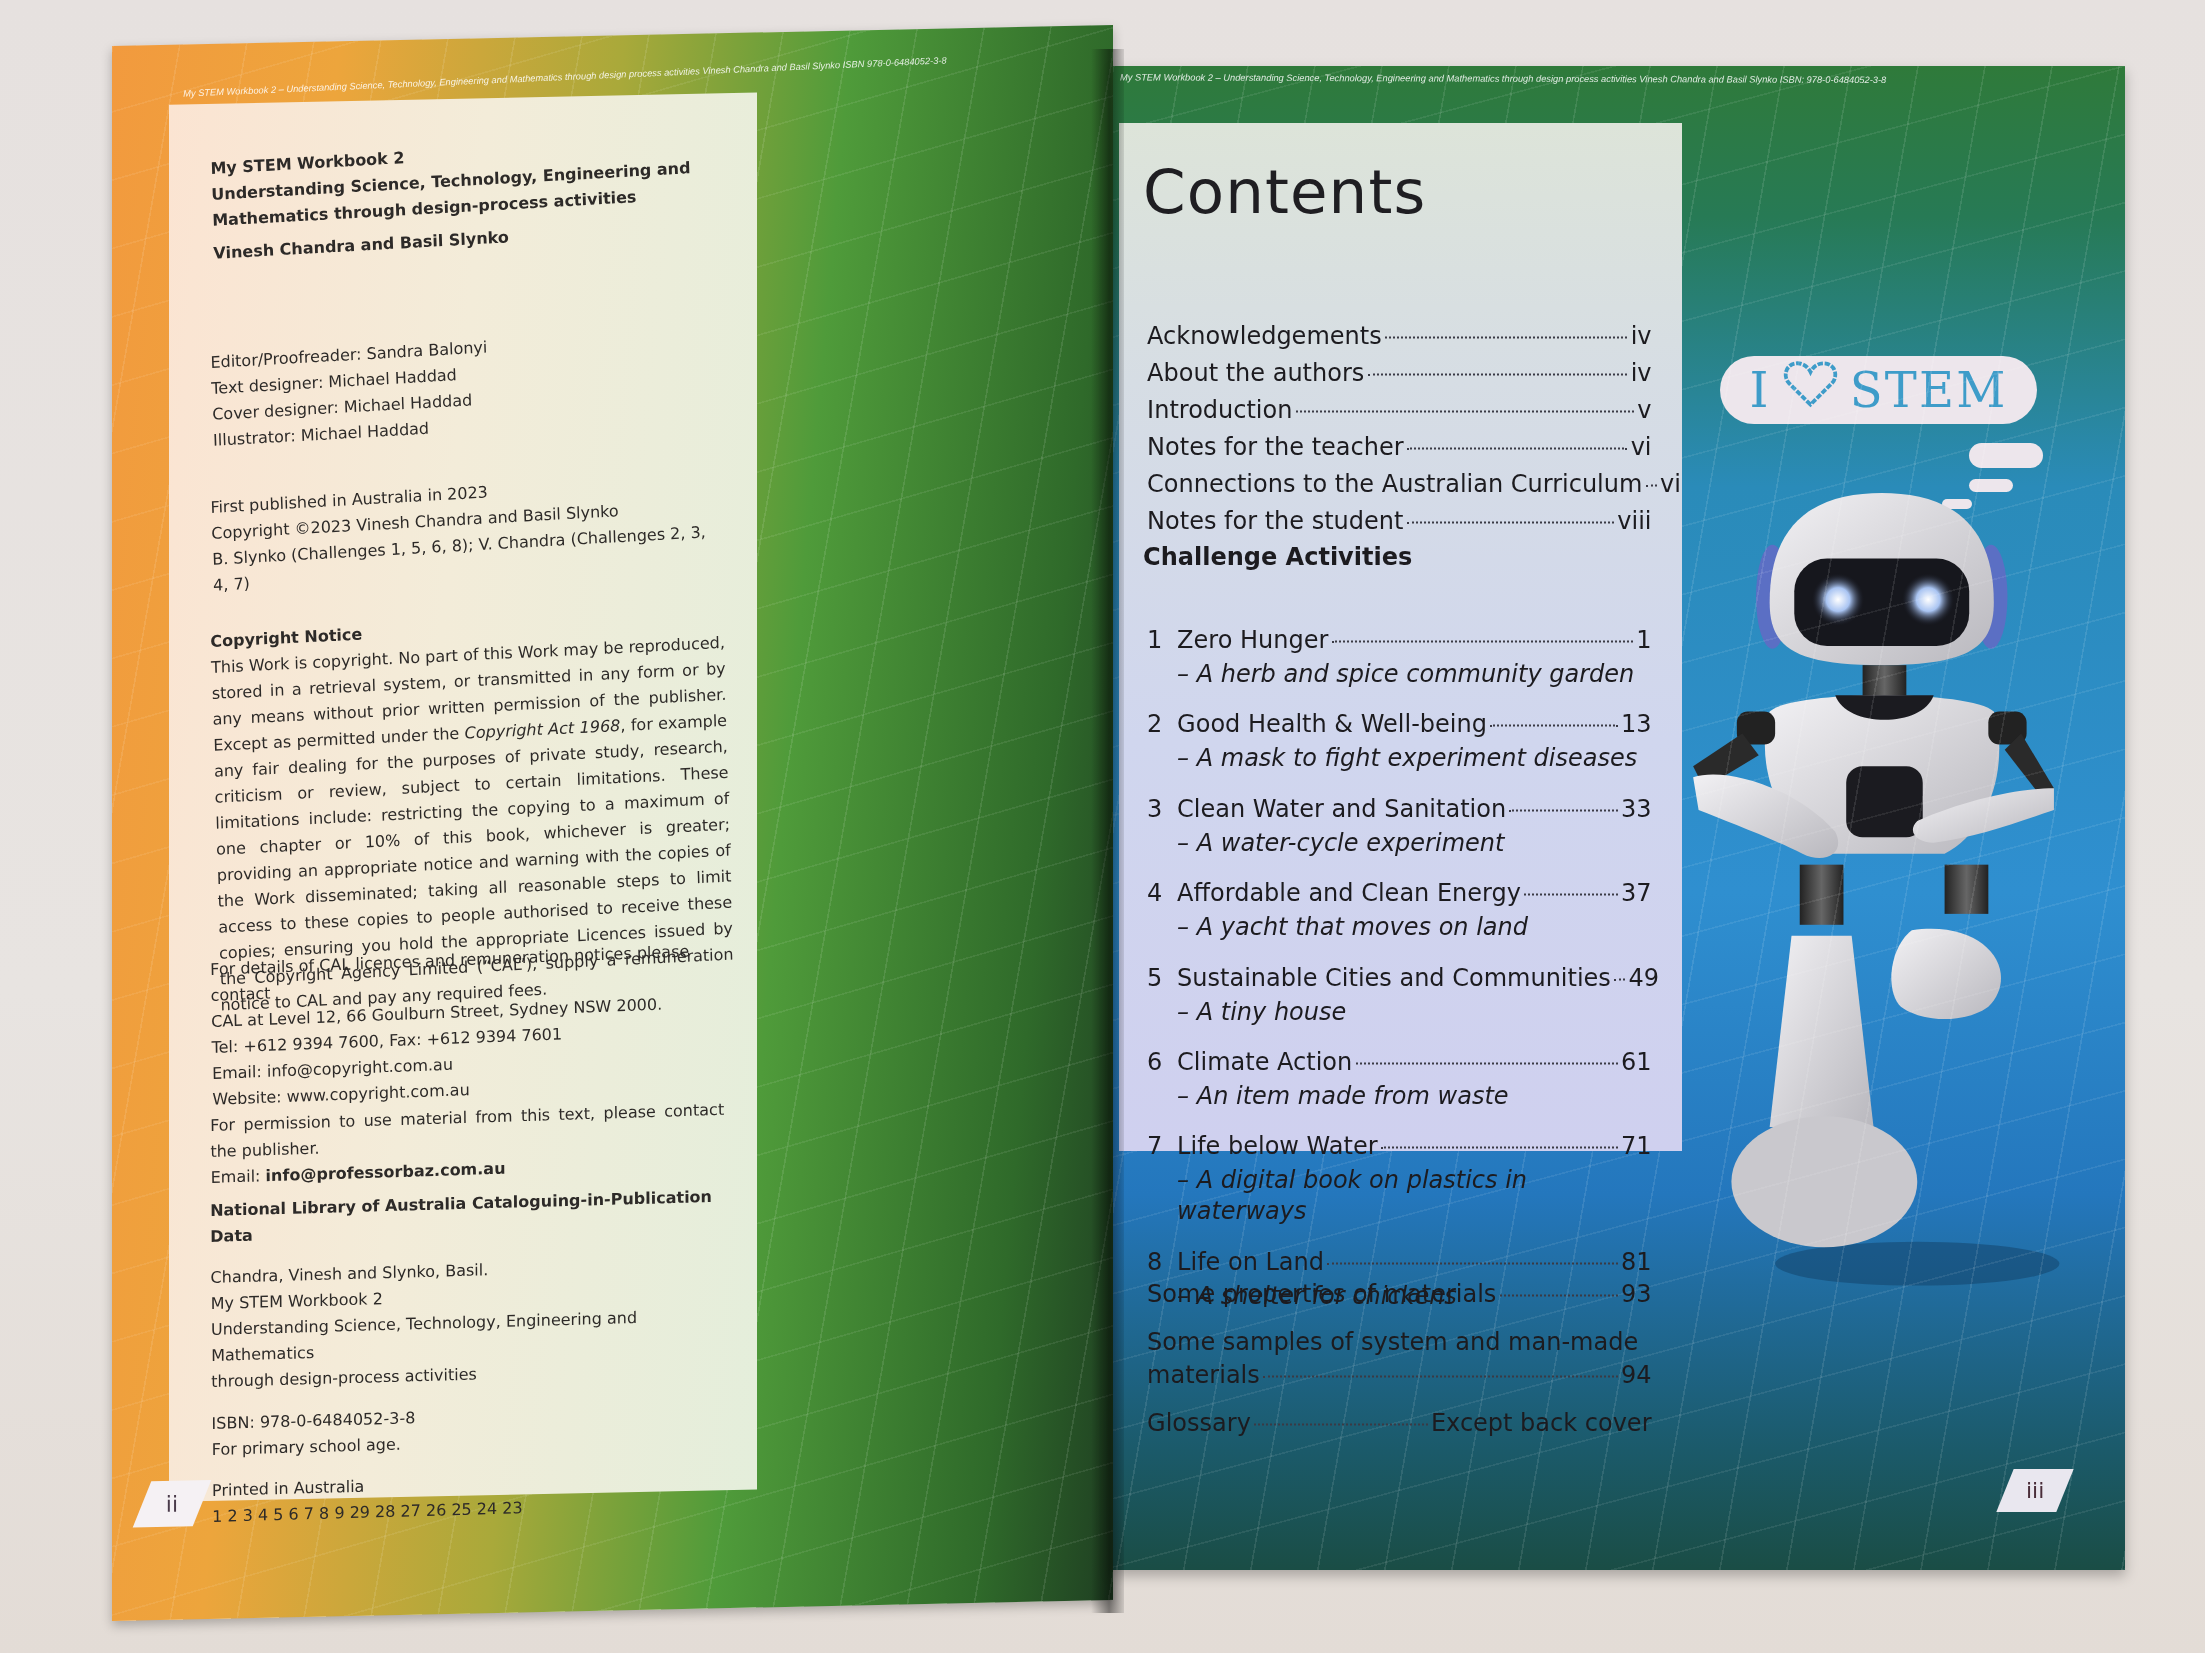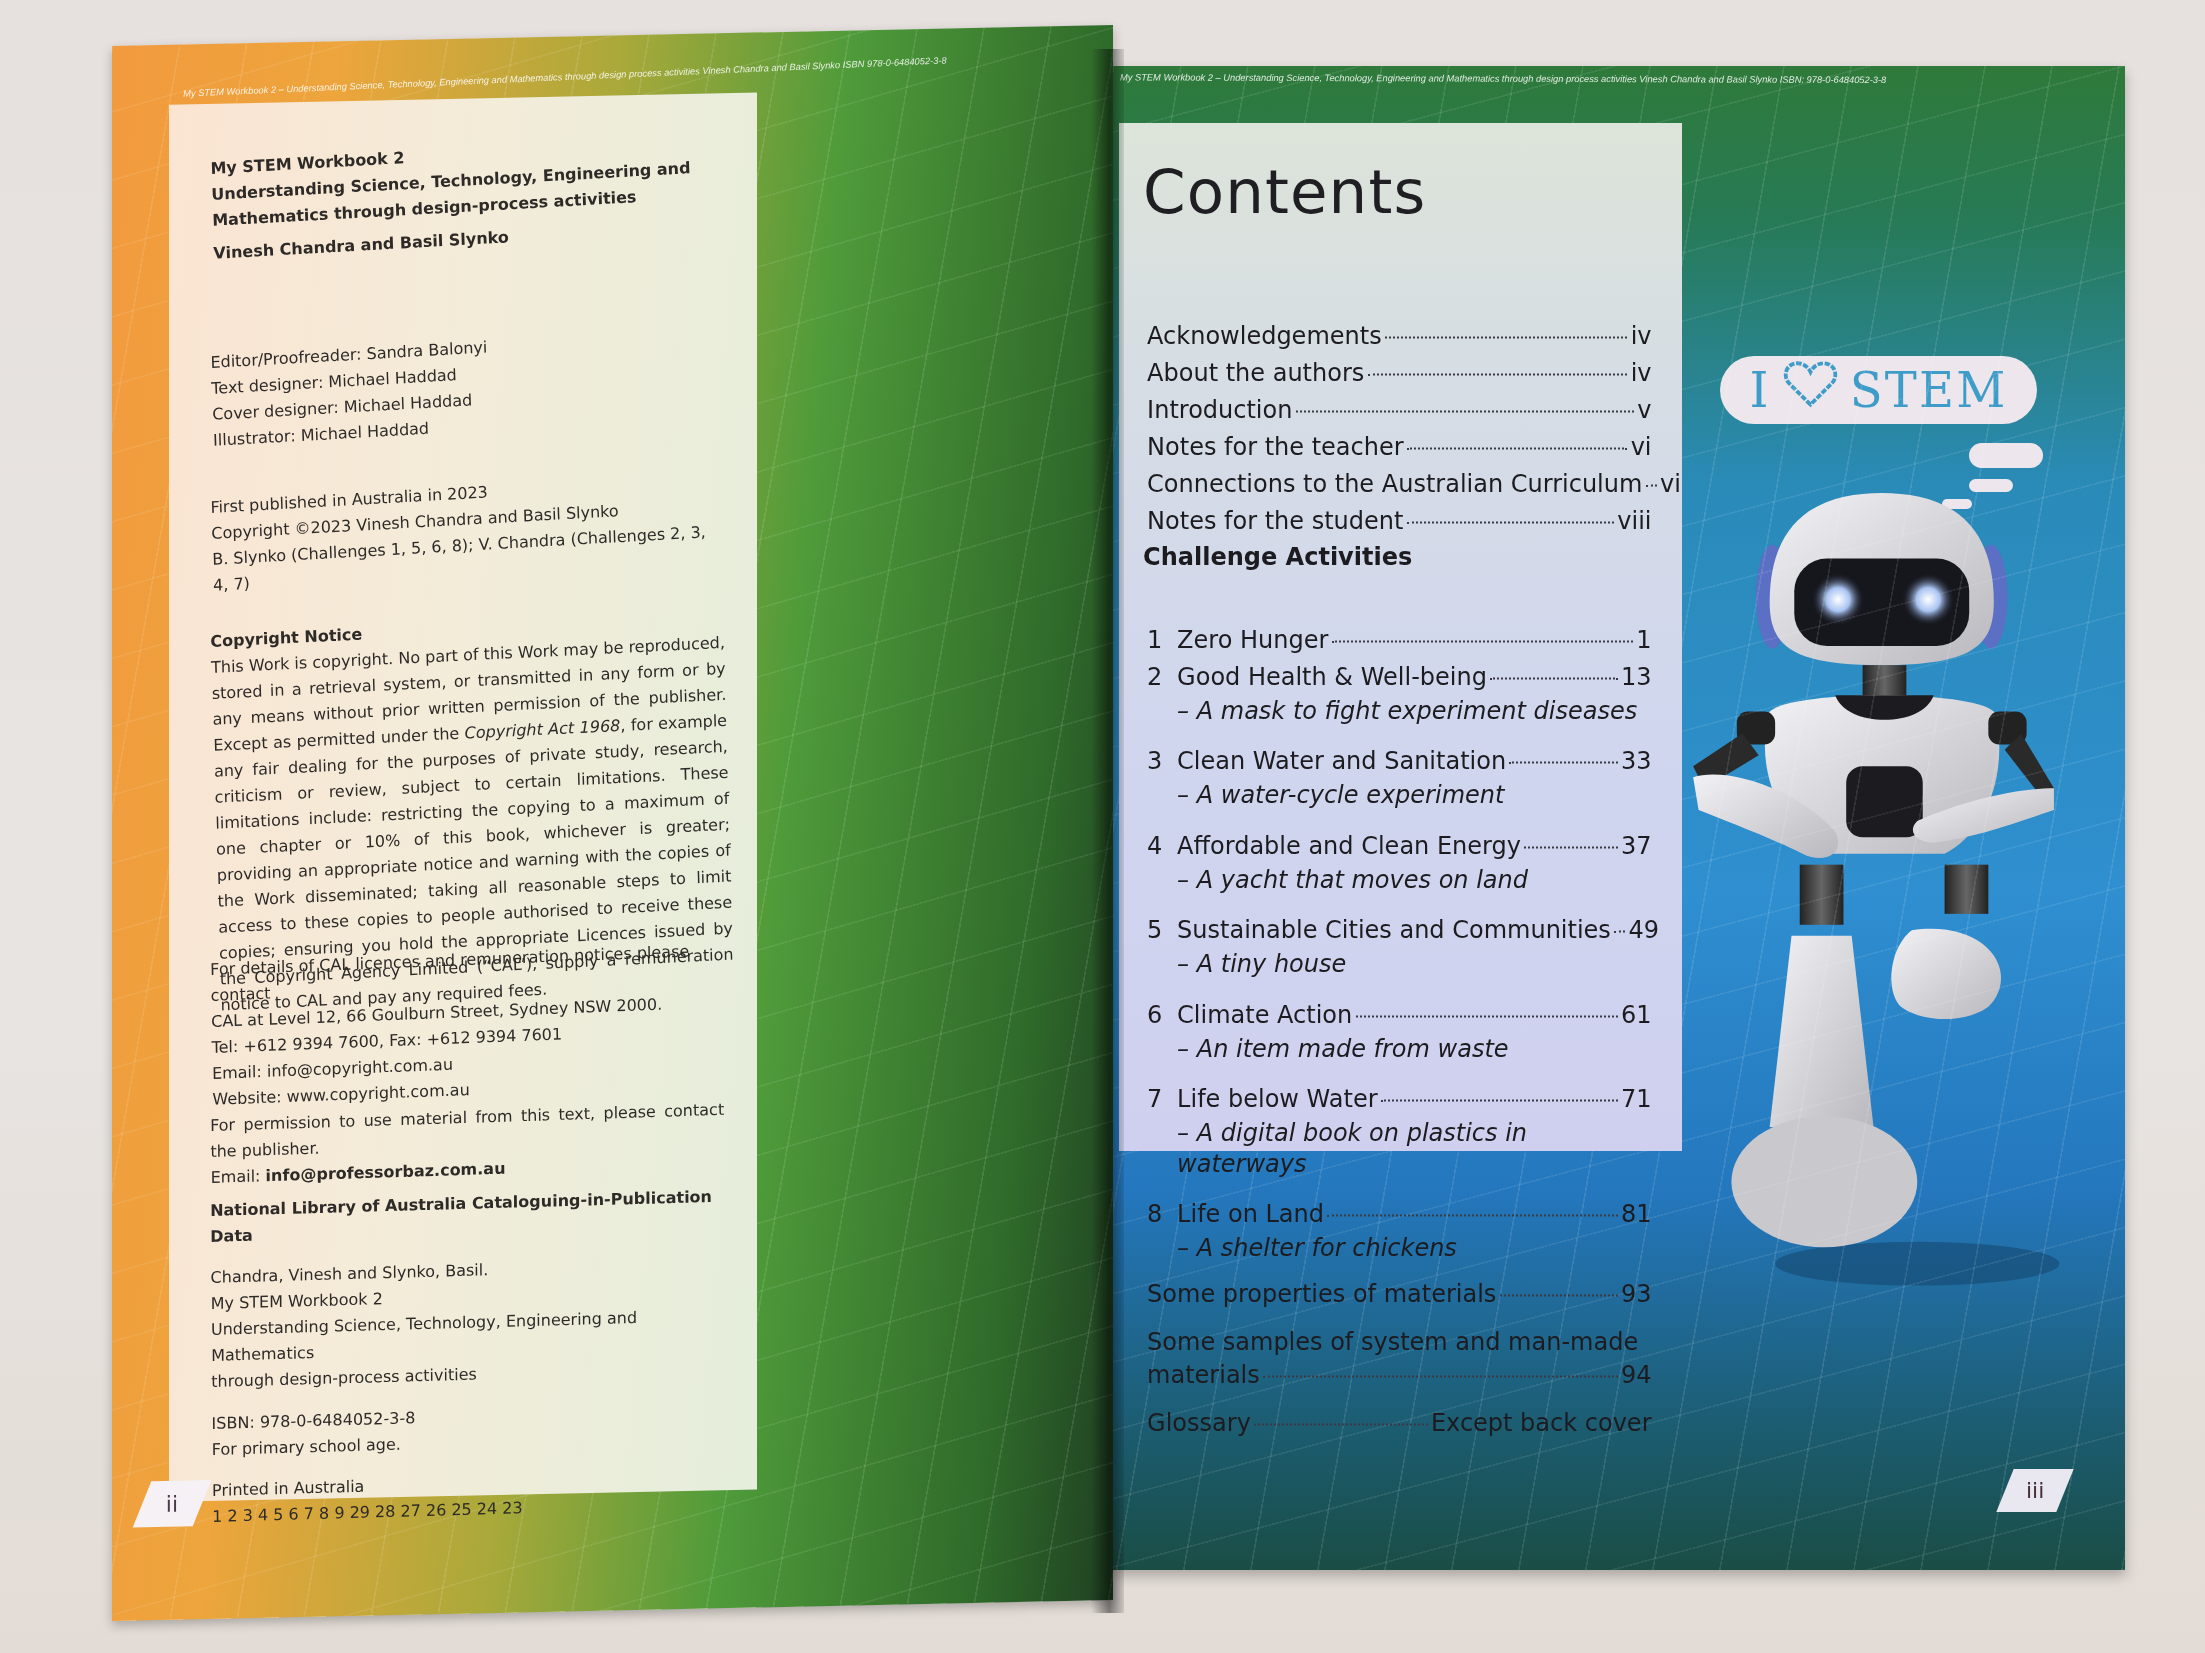--- a/index.html
+++ b/index.html
@@ -210,20 +210,21 @@
     <h2 id="challenge-heading">Challenge Activities</h2>
 
     <ul class="toc-list" style="top:495px;">
       <li>
         <div class="toc-row">
             <span class="num">1</span>
             <span class="label">Zero Hunger</span>
             <span class="leader"></span>
             <span class="page-no">1</span>
           </div>
+        <div class="toc-sub">– A herb and spice community garden</div>
       </li>
       <li>
         <div class="toc-row">
             <span class="num">2</span>
             <span class="label">Good Health &amp; Well-being</span>
             <span class="leader"></span>
             <span class="page-no">13</span>
           </div>
         <div class="toc-sub">– A mask to fight experiment diseases</div>
       </li>

